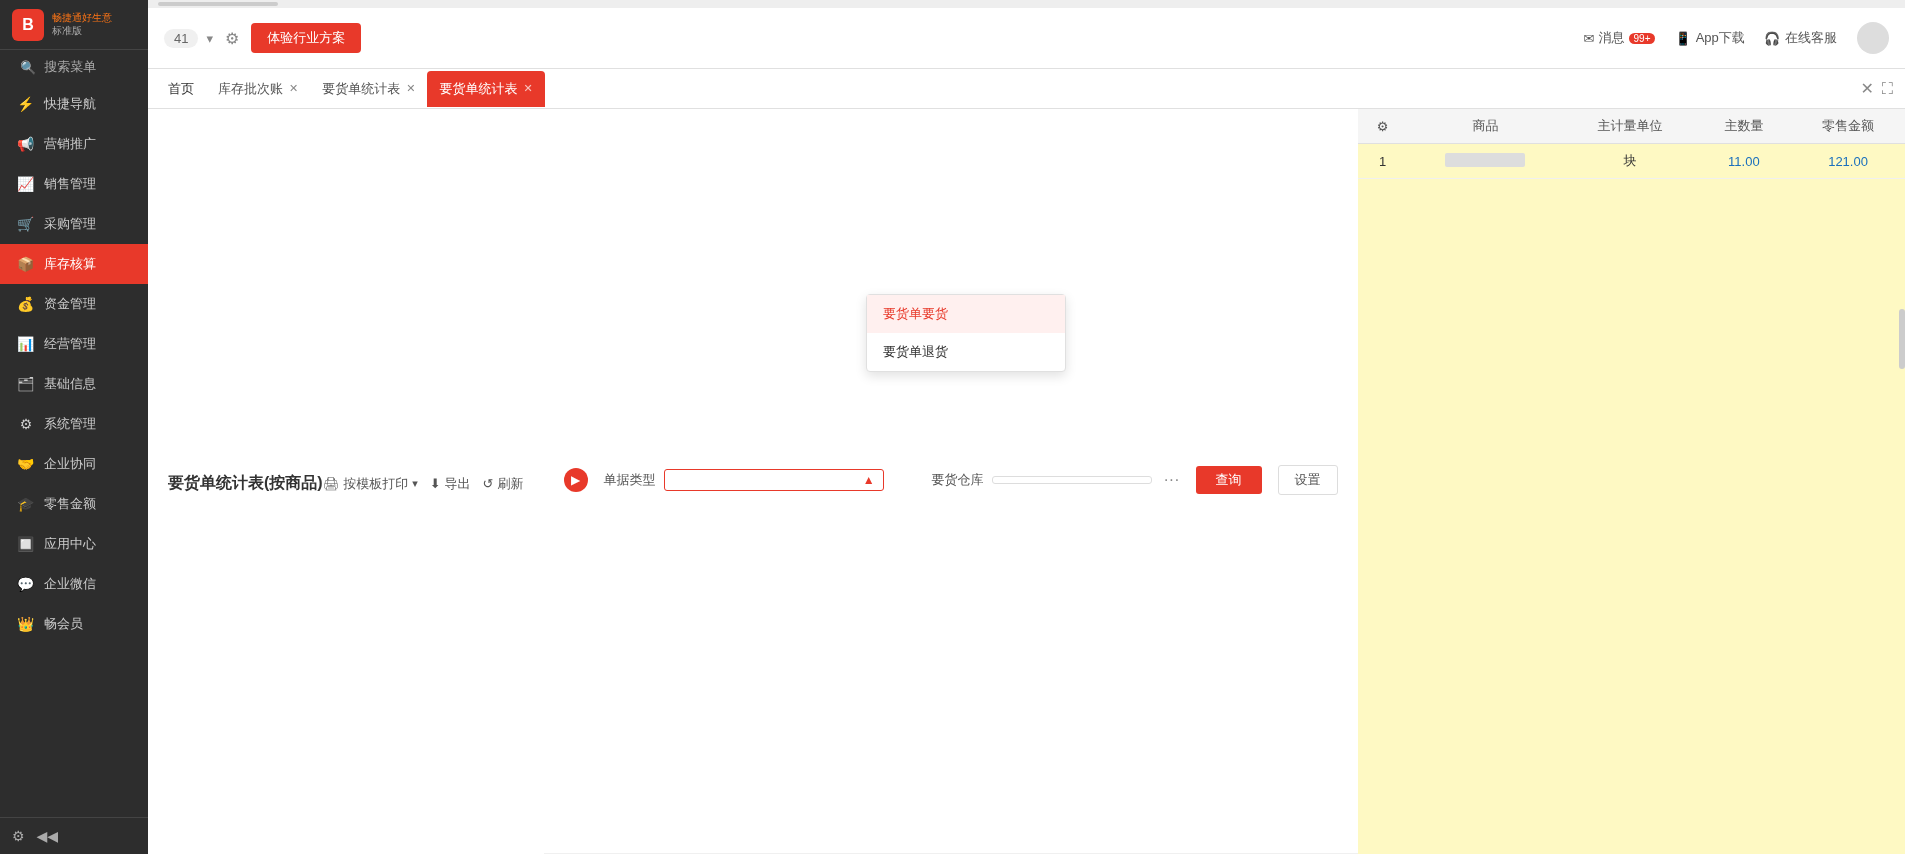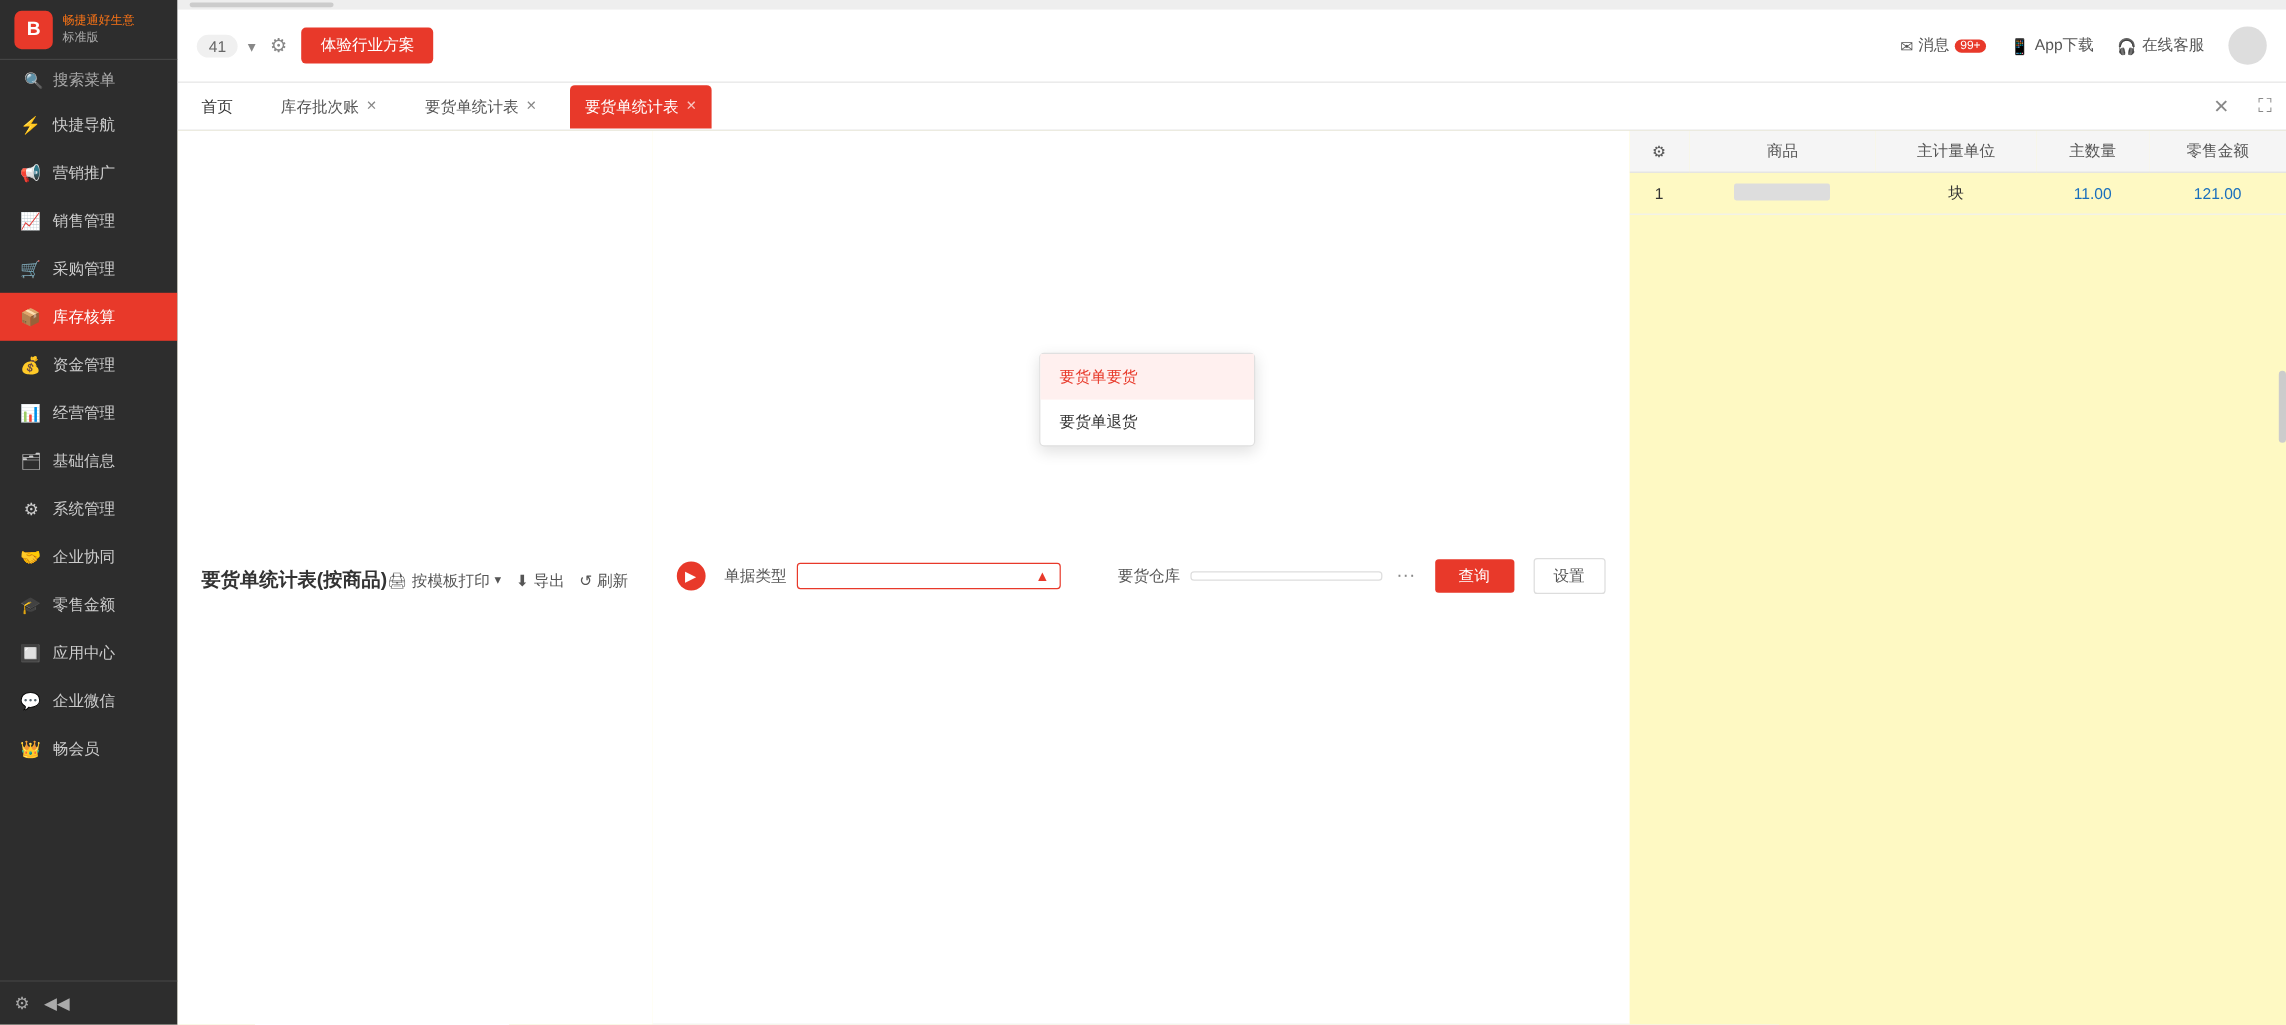--- a/index.html
+++ b/index.html
@@ -141,21 +141,21 @@
     }
 
     
     .tabs-bar {
       height: 40px;
       background: #fff;
       display: flex;
       align-items: center;
       padding: 0 8px;
       border-bottom: 1px solid #e0e0e0;
-      gap: 16px;
+      gap: 0;
     }
     .tab-item {
       display: flex;
       align-items: center;
       padding: 6px 12px;
       font-size: 13px;
       color: #555;
       cursor: pointer;
       border-radius: 4px 4px 0 0;
       height: 36px;
@@ -332,21 +332,21 @@
       border-radius: 3px;
       cursor: pointer;
       font-size: 13px;
     }
 
     
     .dropdown-overlay {
       position: absolute;
       top: 185px;
       left: 718px;
-      width: 180px;
+      width: 200px;
       background: #fff;
       border: 1px solid #e0e0e0;
       border-radius: 4px;
       box-shadow: 0 4px 12px rgba(0,0,0,0.12);
       z-index: 100;
     }
     .dropdown-item {
       padding: 10px 16px;
       font-size: 13px;
       color: #333;

